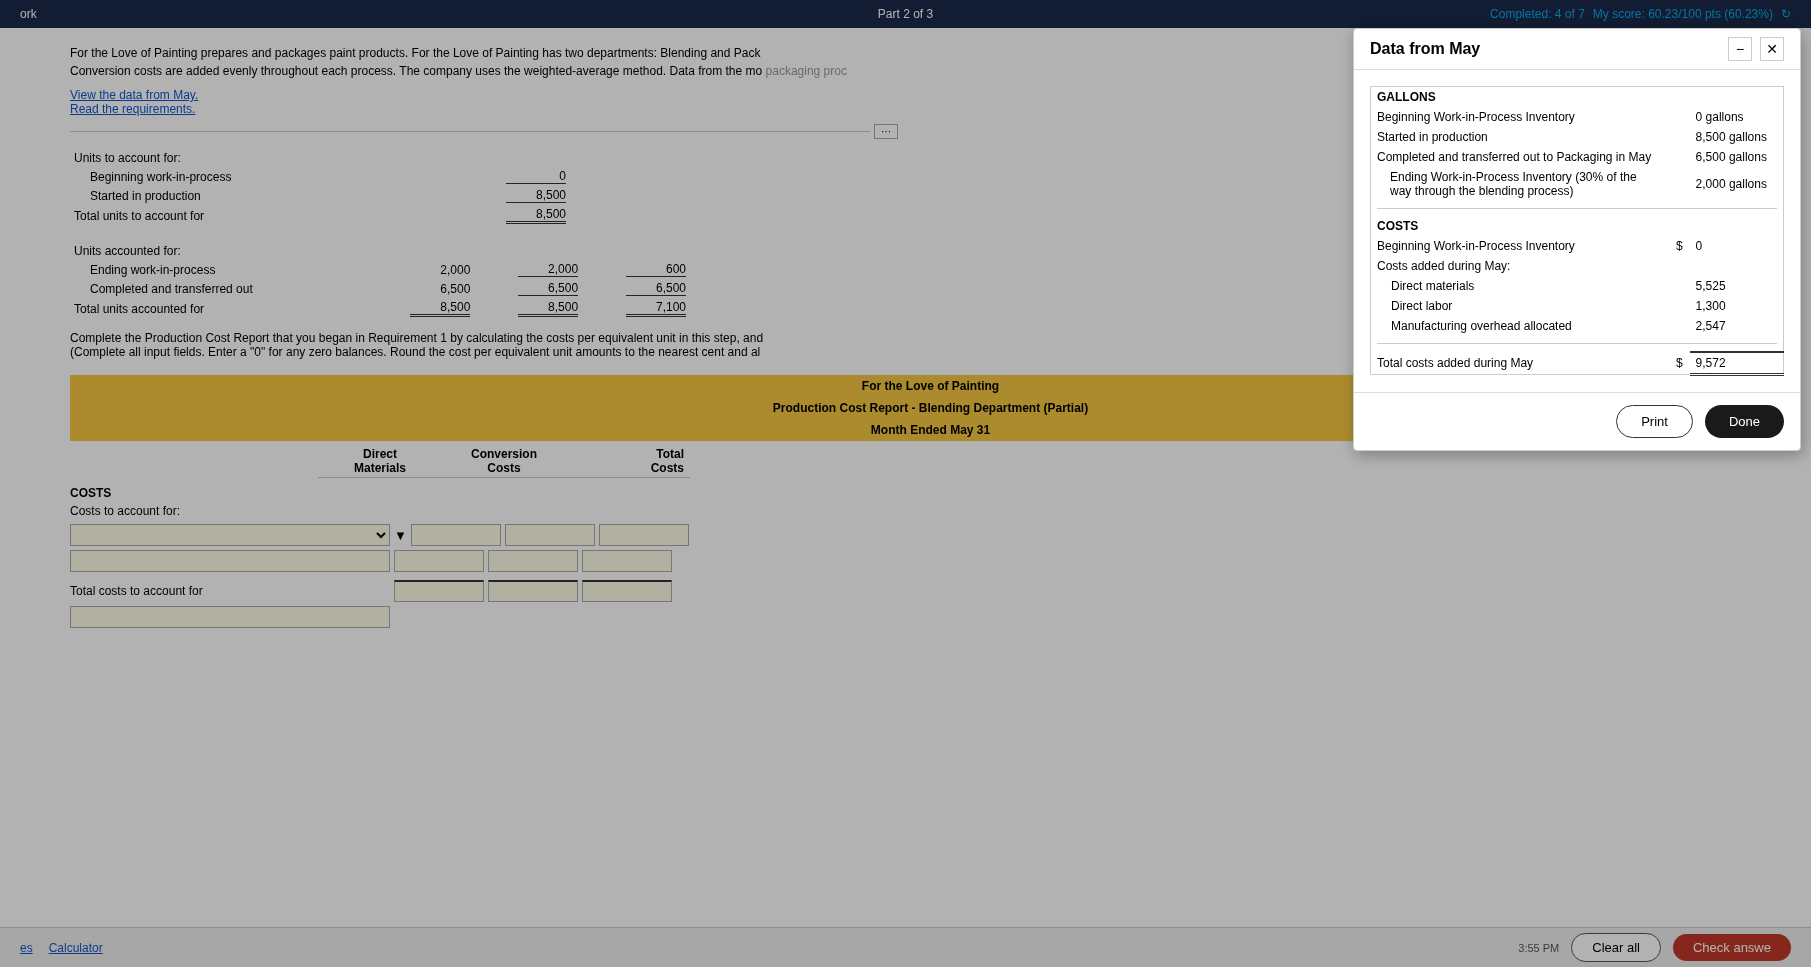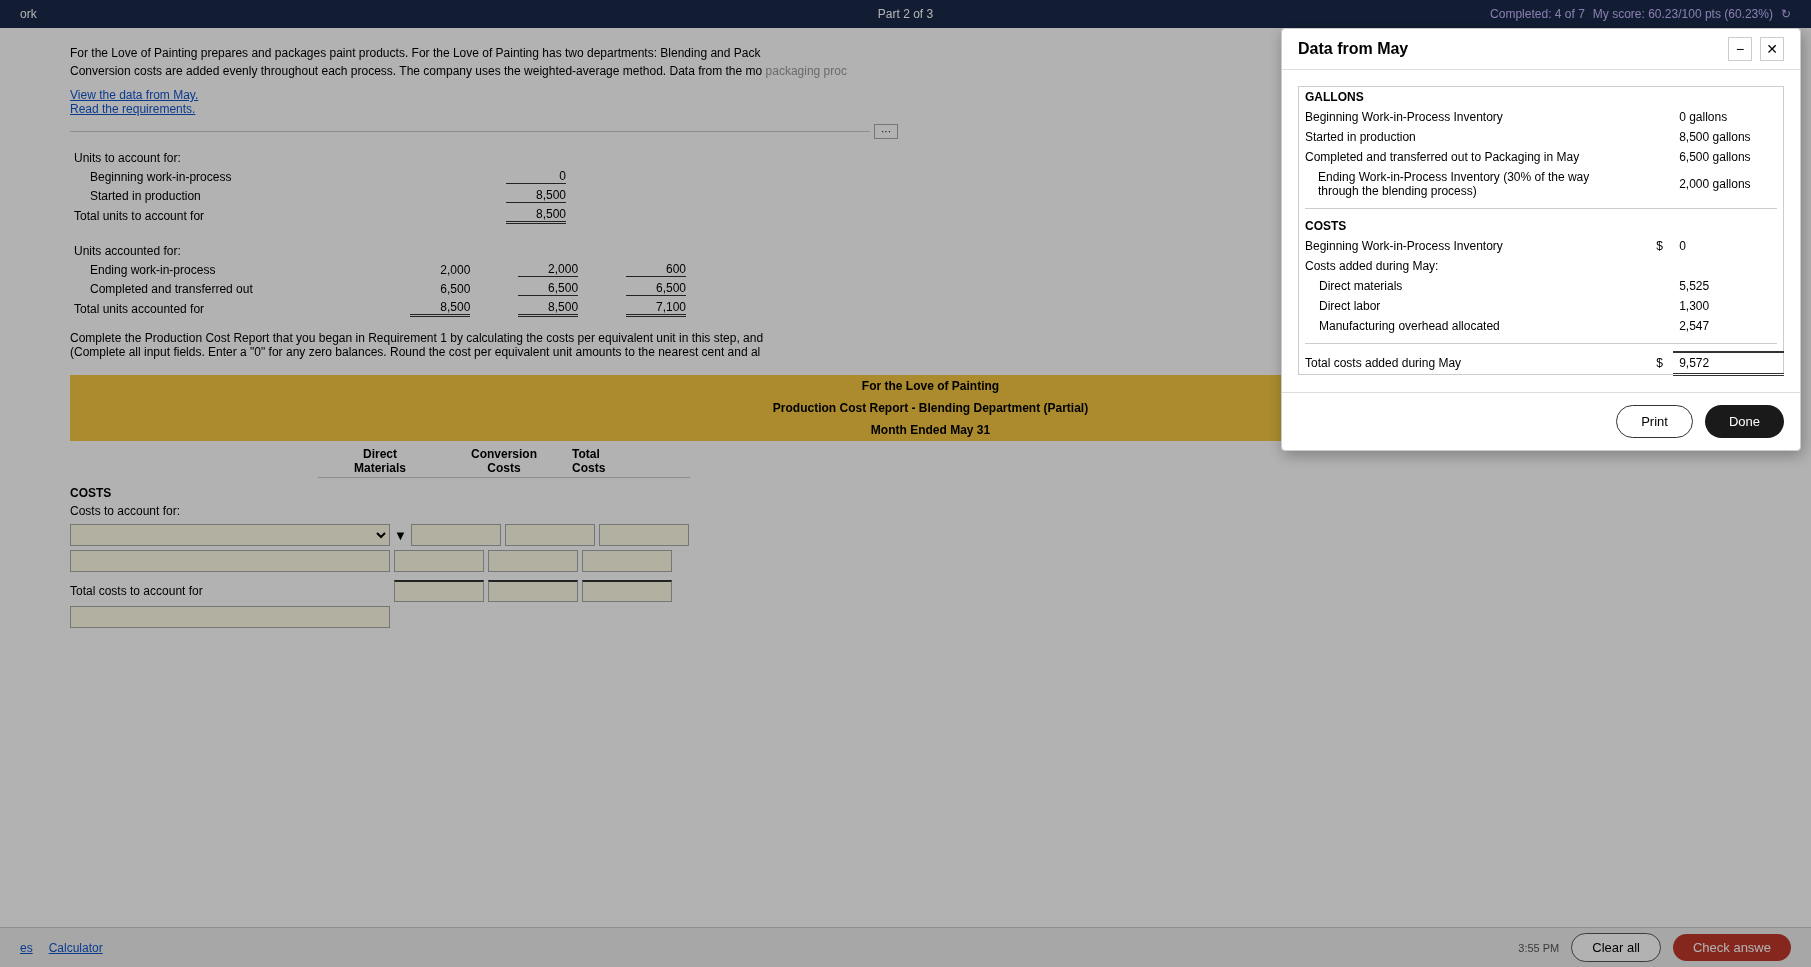--- a/index.html
+++ b/index.html
@@ -28,21 +28,21 @@
       position: absolute;
       left: 50%;
       transform: translateX(-50%);
       color: white;
       font-size: 12px;
     }
     .top-bar-right {
       display: flex;
       align-items: center;
       gap: 8px;
-      color: #c4b5fd;
+      color: #0ea5e9;
       font-size: 12px;
     }
 
     
     .main-content {
       background: white;
       margin: 0;
       padding: 16px 20px;
       min-height: 935px;
       position: relative;
@@ -237,21 +237,21 @@
       background: rgba(0,0,0,0.3);
       z-index: 100;
       display: flex;
       align-items: flex-start;
       justify-content: flex-end;
     }
     .modal {
       background: white;
       border: 1px solid #ccc;
       border-radius: 4px;
-      width: 520px;
+      width: 448px;
       margin-top: 28px;
       margin-right: 10px;
       box-shadow: 2px 4px 16px rgba(0,0,0,0.3);
     }
     .modal-titlebar {
       display: flex;
       align-items: center;
       justify-content: space-between;
       padding: 8px 16px;
       border-bottom: 1px solid #ddd;
@@ -505,21 +505,21 @@
         <tr>
           <td style="width:240px;"></td>
           <th style="width:120px; text-align:center;">
             <span>Direct</span><br>
             <span>Materials</span>
           </th>
           <th style="width:120px; text-align:center;">
             <span>Conversion</span><br>
             <span>Costs</span>
           </th>
-          <th style="width:120px; text-align:left;margin-top:30px;">
+          <th style="width:120px; text-align:right;margin-top:30px;">
             <span>Total</span><br>
             <span>Costs</span>
           </th>
         </tr>
       </thead>
     </table>
 
     <div style="font-weight:bold; margin-top:8px; font-size:12px;">COSTS</div>
     <div style="font-size:12px; margin-top:4px;">Costs to account for:</div>
 

